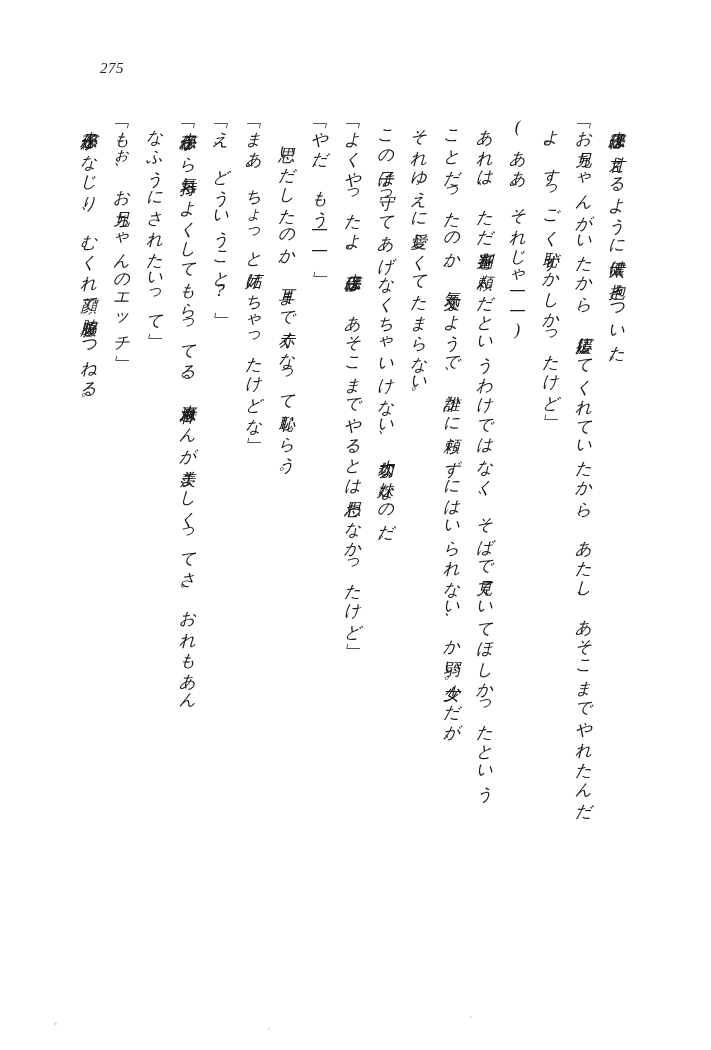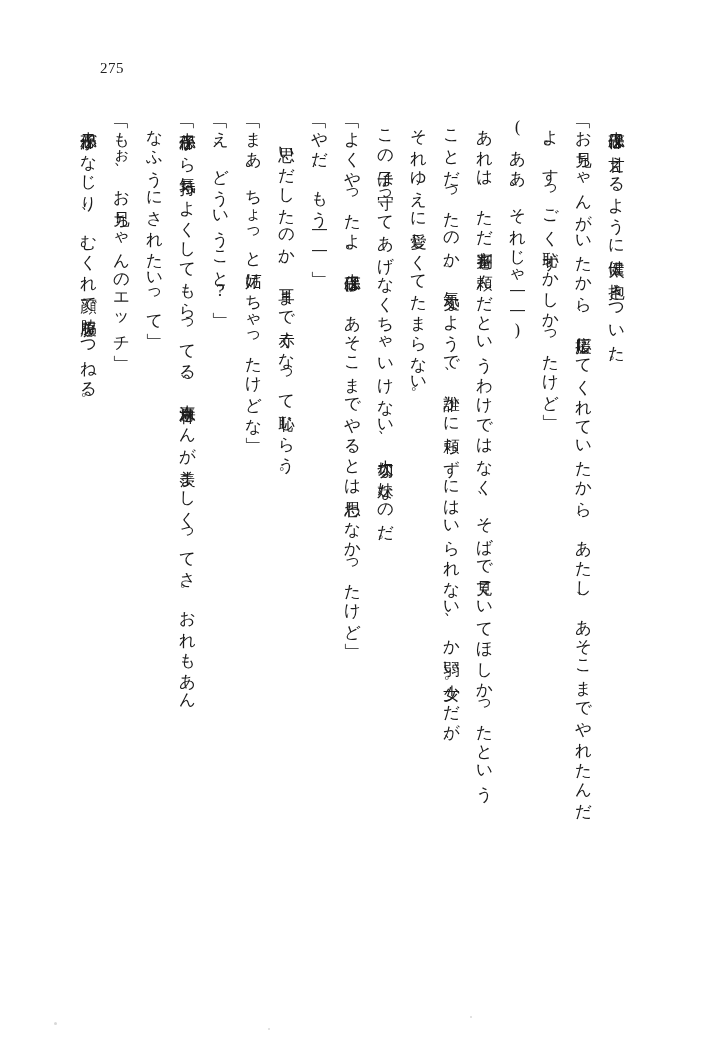--- a/index.html
+++ b/index.html
@@ -12,20 +12,21 @@
     height: 1050px;
     overflow: hidden;
     font-family: "Liberation Serif", "DejaVu Serif", serif;
     color: #1a1a1a;
   }
   #page {
     position: relative;
     width: 711px;
     height: 1050px;
     background: #ffffff;
+    font-style: italic;
   }
   
   #page-number {
     position: absolute;
     top: 60px;
     left: 100px;
     font-size: 15px;
     letter-spacing: 0.5px;
     color: #222;
     font-family: "Liberation Serif", "DejaVu Serif", serif;

